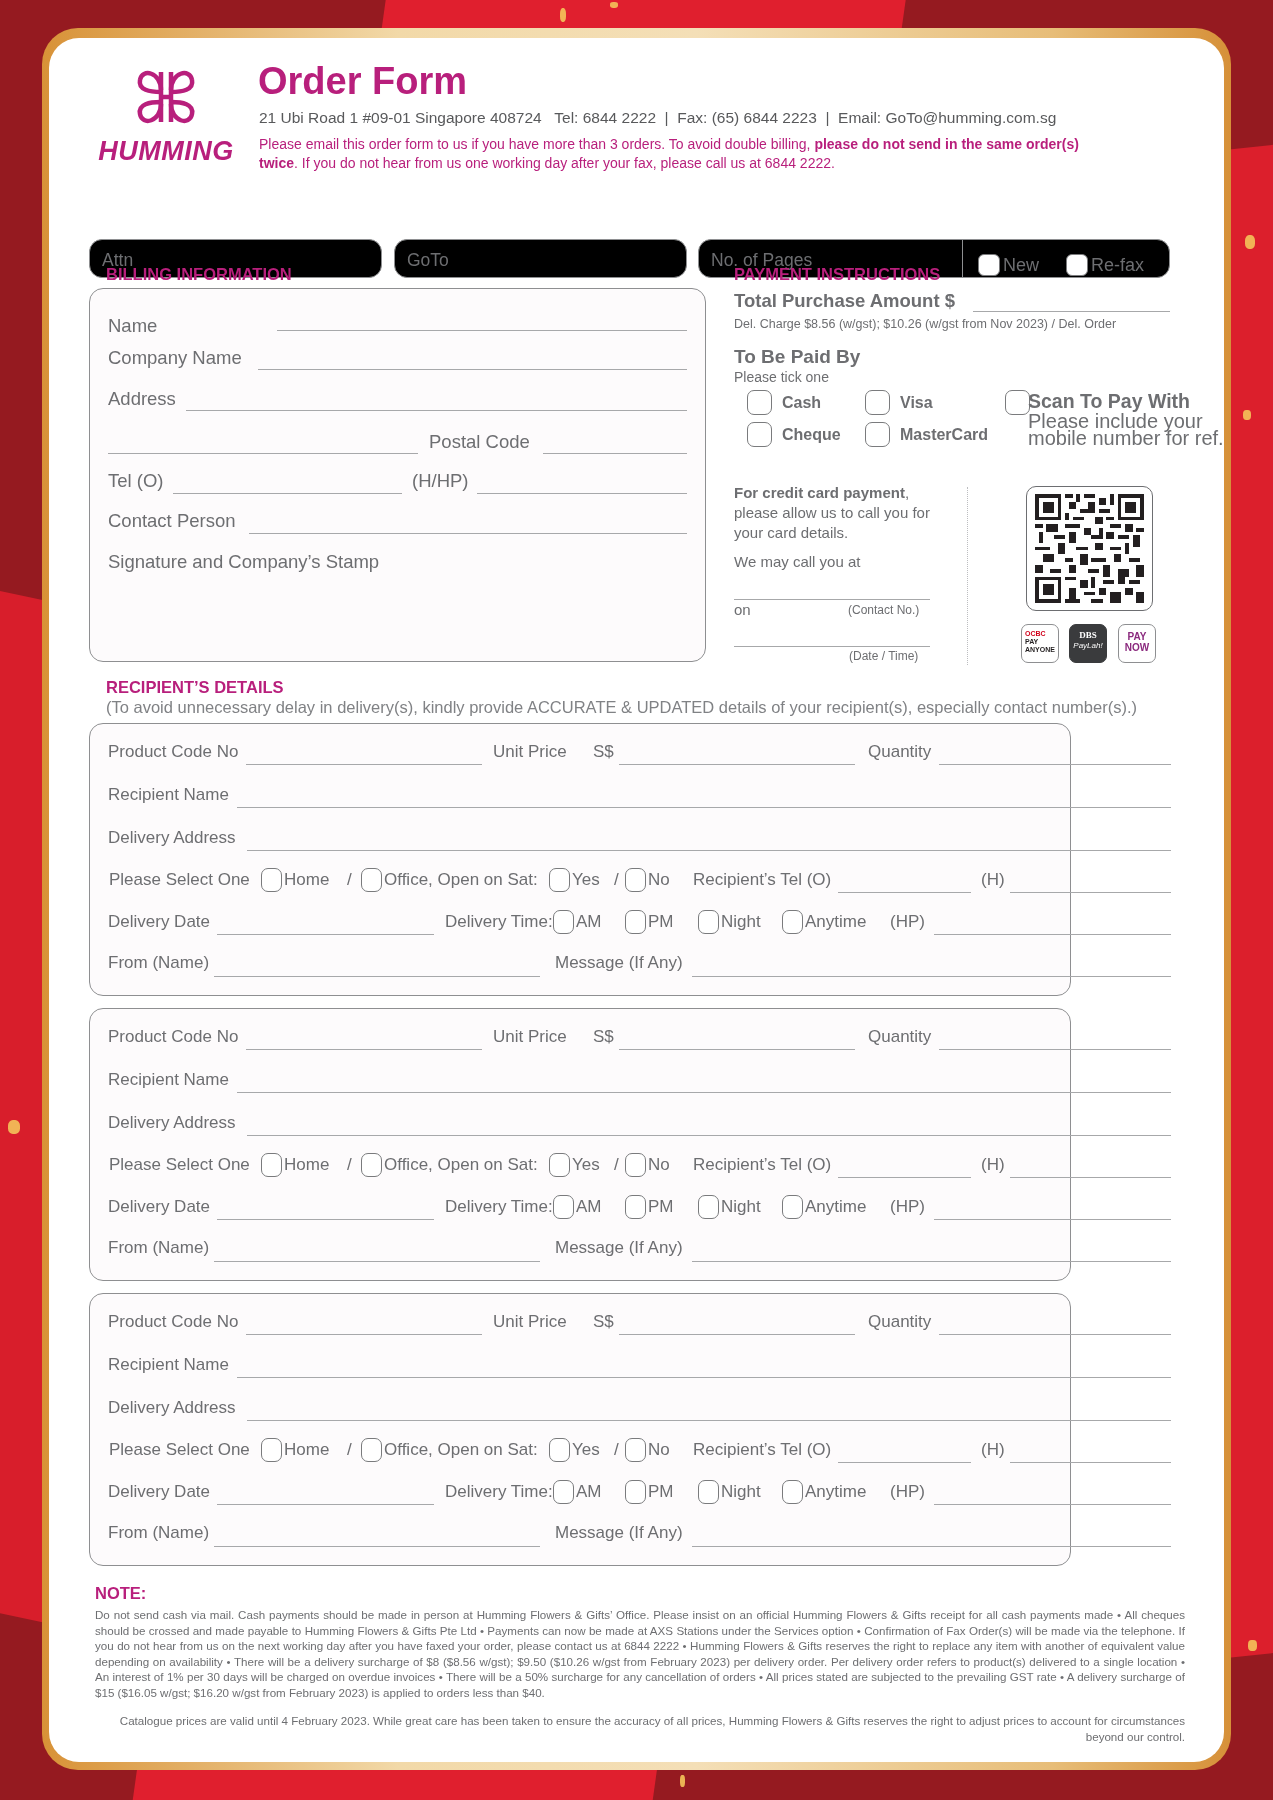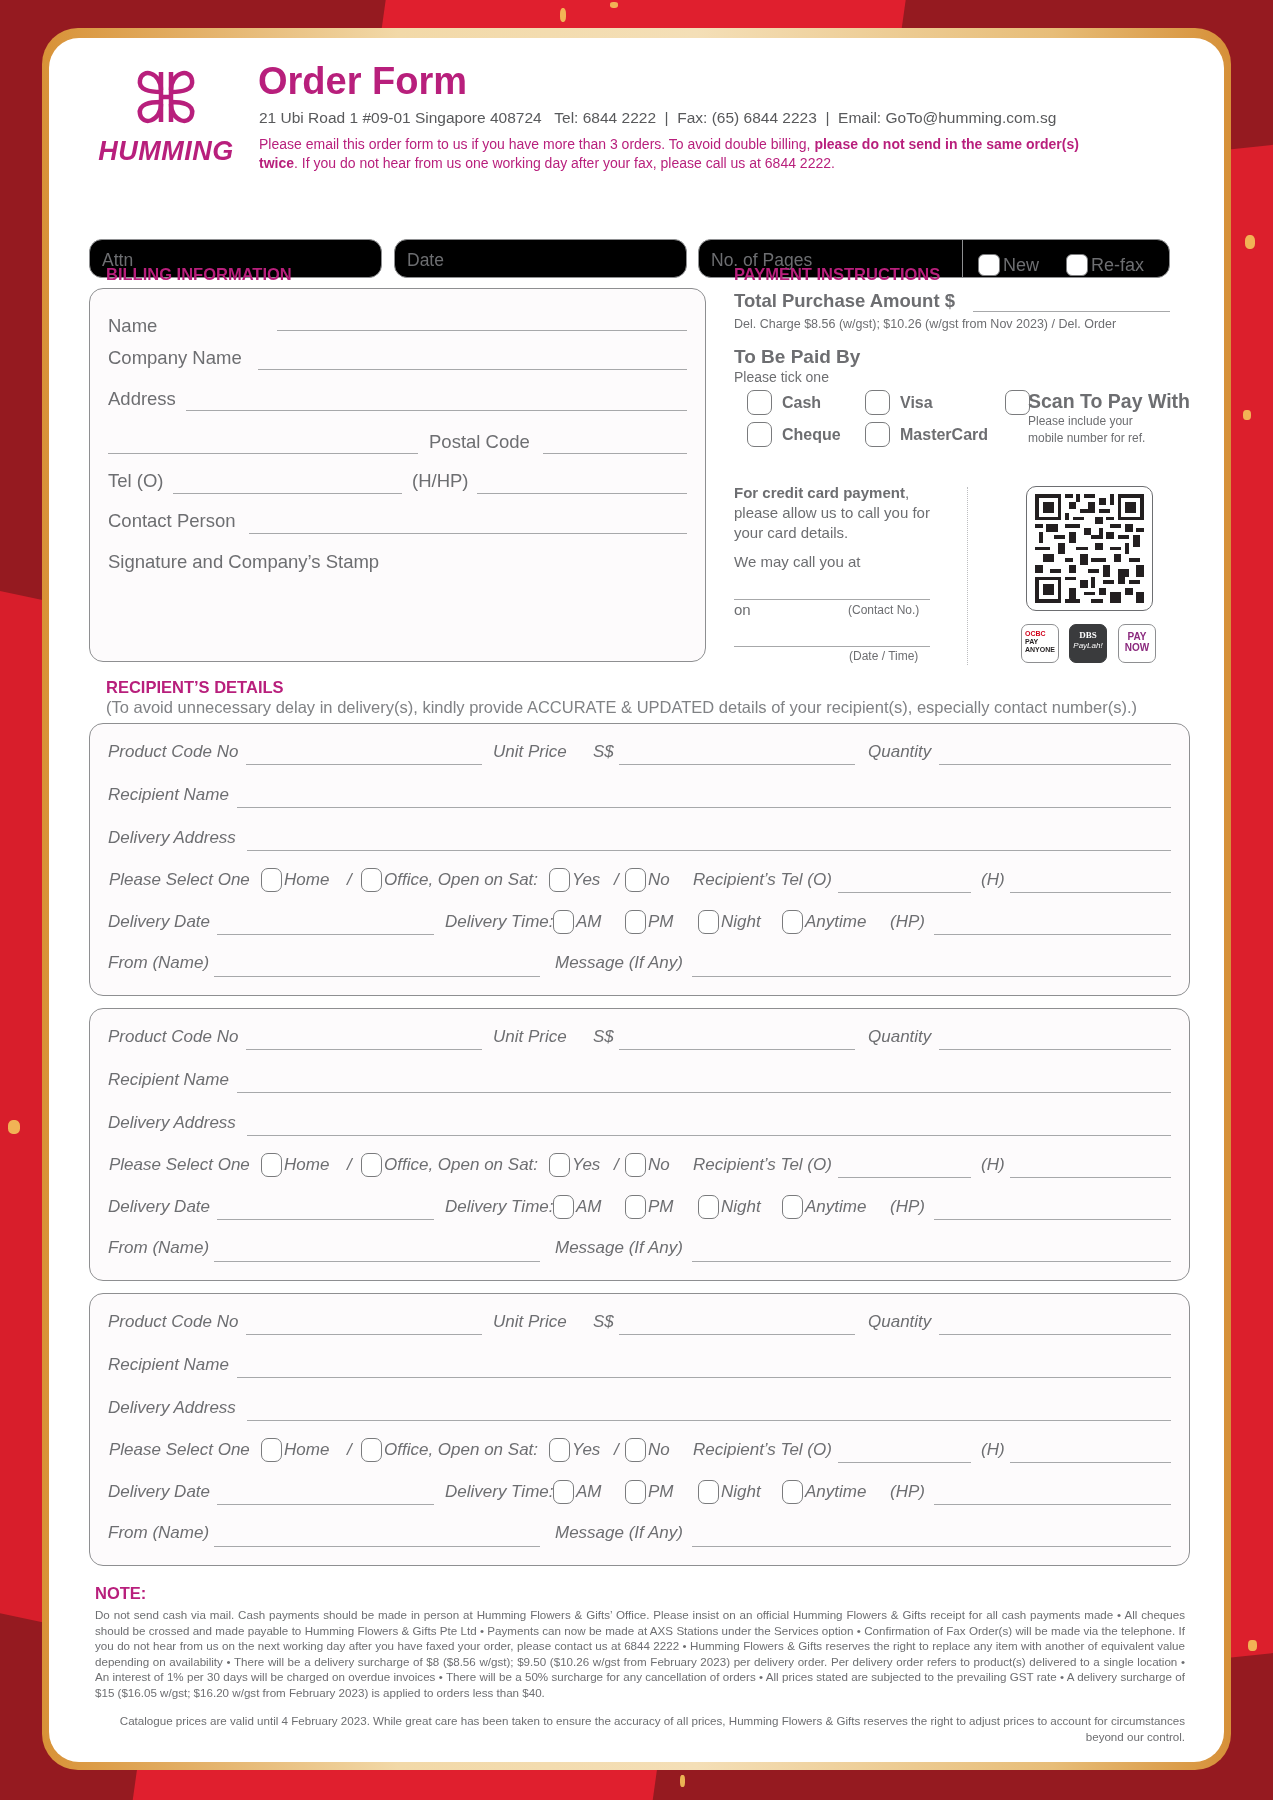--- a/index.html
+++ b/index.html
@@ -63,40 +63,40 @@
   }
   .flabel { position: absolute; font-size: 18.5px; color: #6d6e71; white-space: nowrap; }
   .fline { position: absolute; height: 1.3px; background: #a7a8aa; }
   .pay-total { position: absolute; left: 734px; top: 290px; font-weight: bold; font-size: 18.5px; color: #6d6e71; }
   .pay-del { position: absolute; left: 734px; top: 317px; font-size: 12.5px; color: #6d6e71; }
   .paid-by { position: absolute; left: 734px; top: 346px; font-weight: bold; font-size: 19px; color: #6d6e71; }
   .tick { position: absolute; left: 734px; top: 369px; font-size: 14px; color: #6d6e71; }
   .pay-opt { position: absolute; display: flex; align-items: center; gap: 10px; font-weight: bold; font-size: 16px; color: #6d6e71; padding-left: 12px; }
   .pay-opt .chk { width: 25px; height: 25px; border-radius: 7px; }
   .scan-t { position: absolute; left: 1028px; top: 390px; font-weight: bold; font-size: 19.5px; color: #6d6e71; }
-  .scan-s { position: absolute; left: 1028px; top: 413px; font-size: 12px; color: #6d6e71; line-height: 17px; }
+  .scan-s { position: absolute; left: 1028px; top: 413px; font-size: 20px; color: #6d6e71; line-height: 17px; }
   .cc { position: absolute; left: 734px; top: 483px; font-size: 15px; color: #6d6e71; line-height: 20px; width: 200px; }
   .cc b { font-weight: bold; }
   .callat { position: absolute; left: 734px; top: 553px; font-size: 15px; color: #6d6e71; }
   .small-lbl { position: absolute; font-size: 12px; color: #6d6e71; }
   .dotted-v { position: absolute; left: 967px; top: 487px; height: 178px; border-left: 1.3px dotted #bcbdc0; }
   .qr {
     position: absolute; left: 1026px; top: 486px; width: 127px; height: 125px;
     border: 1.3px solid #6d6e71; border-radius: 10px; background: #fff; padding: 7px;
   }
   .badge {
     position: absolute; top: 624px; width: 38px; height: 39px; border-radius: 7px;
     border: 1.2px solid #8e8f91; font-size: 7px; font-weight: bold; line-height: 8px;
     padding: 5px 3px; overflow: hidden;
   }
 
   .recip-note { position: absolute; left: 106px; top: 698px; font-size: 16.5px; color: #808285; white-space: nowrap; }
   .rbox {
-    position: absolute; left: 89px; width: 1101px; height: 273px;
-    border: 1.3px solid #8e8f91; border-radius: 14px; background: #fdfbfc; font-style: italic;
+    position: absolute; left: 89px; width: 982px; height: 273px;
+    border: 1.3px solid #8e8f91; border-radius: 14px; background: #fdfbfc;
   }
   .rbox .flabel { font-size: 17px; }
   .rbox .opt { position: absolute; display: flex; align-items: center; gap: 2px; font-size: 17px; color: #6d6e71; white-space: nowrap; }
 
   .note-h { position: absolute; left: 95px; top: 1584px; color: #b81f7c; font-weight: bold; font-size: 16.5px; }
   .note-body { position: absolute; left: 95px; top: 1607px; width: 1090px; font-size: 11.6px; line-height: 15.5px; color: #6d6e71; text-align: justify; }
   .note-cat { position: absolute; left: 95px; top: 1713px; width: 1090px; font-size: 11.6px; line-height: 15.5px; color: #6d6e71; text-align: right; }
 </style>
 </head>
 <body>
@@ -129,21 +129,21 @@
   <div class="logo-name">HUMMING</div>
 </div>
 <div class="title">Order Form</div>
 <div class="addr" style="white-space:pre;">21 Ubi Road 1 #09-01 Singapore 408724   Tel: 6844 2222  |  Fax: (65) 6844 2223  |  Email: GoTo@humming.com.sg</div>
 <div class="intro"><span>Please email this order form to us if you have more than 3 orders. To avoid double billing, </span><b>please do not send in the same order(s) twice</b><span>. If you do not hear from us one working day after your fax, please call us at 6844 2222.</span></div>
 
 <div class="topbox" style="left:89px;width:293px;">
   <span class="lbl">Attn</span>
 </div>
 <div class="topbox" style="left:394px;width:293px;">
-  <span class="lbl">Date</span>
+  <span class="lbl">GoTo</span>
 </div>
 <div class="topbox" style="left:698px;width:472px;">
   <span class="lbl">No. of Pages</span>
   <div class="divider-v"></div>
   <div class="inline-opt" style="left:279px;">
     <span class="chk"></span>
     <span>New</span>
   </div>
   <div class="inline-opt" style="left:367px;">
     <span class="chk"></span>

